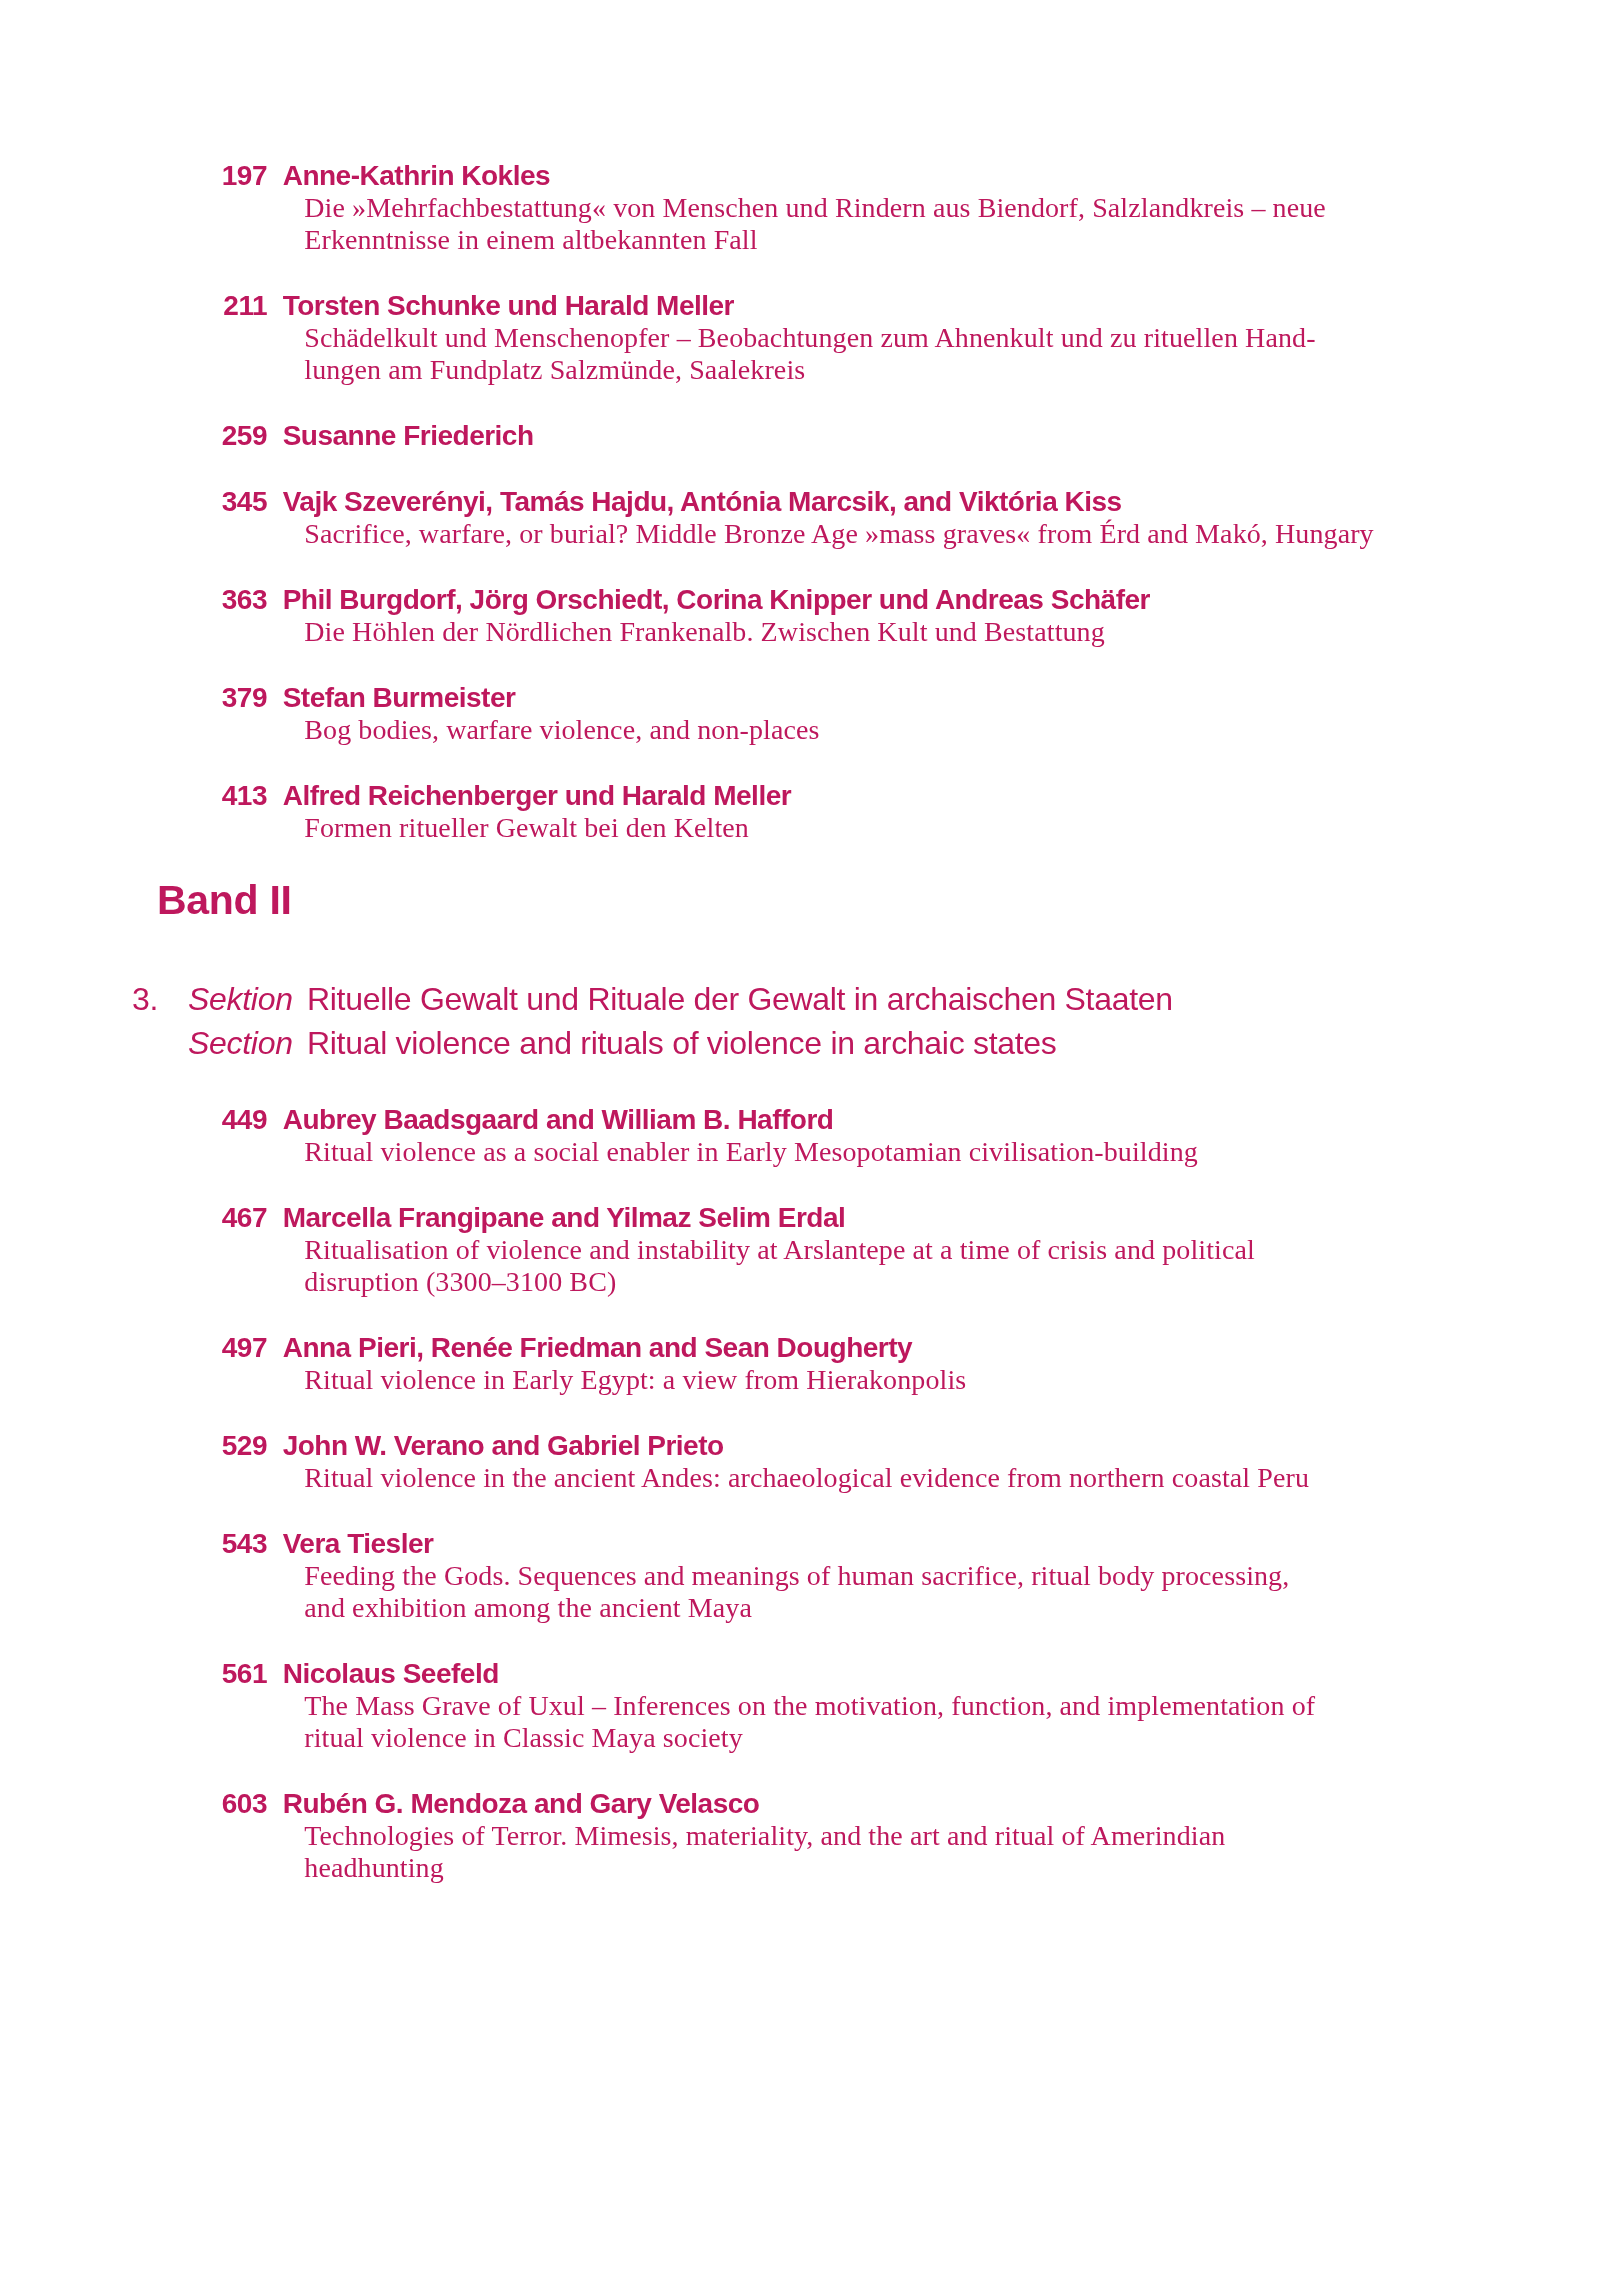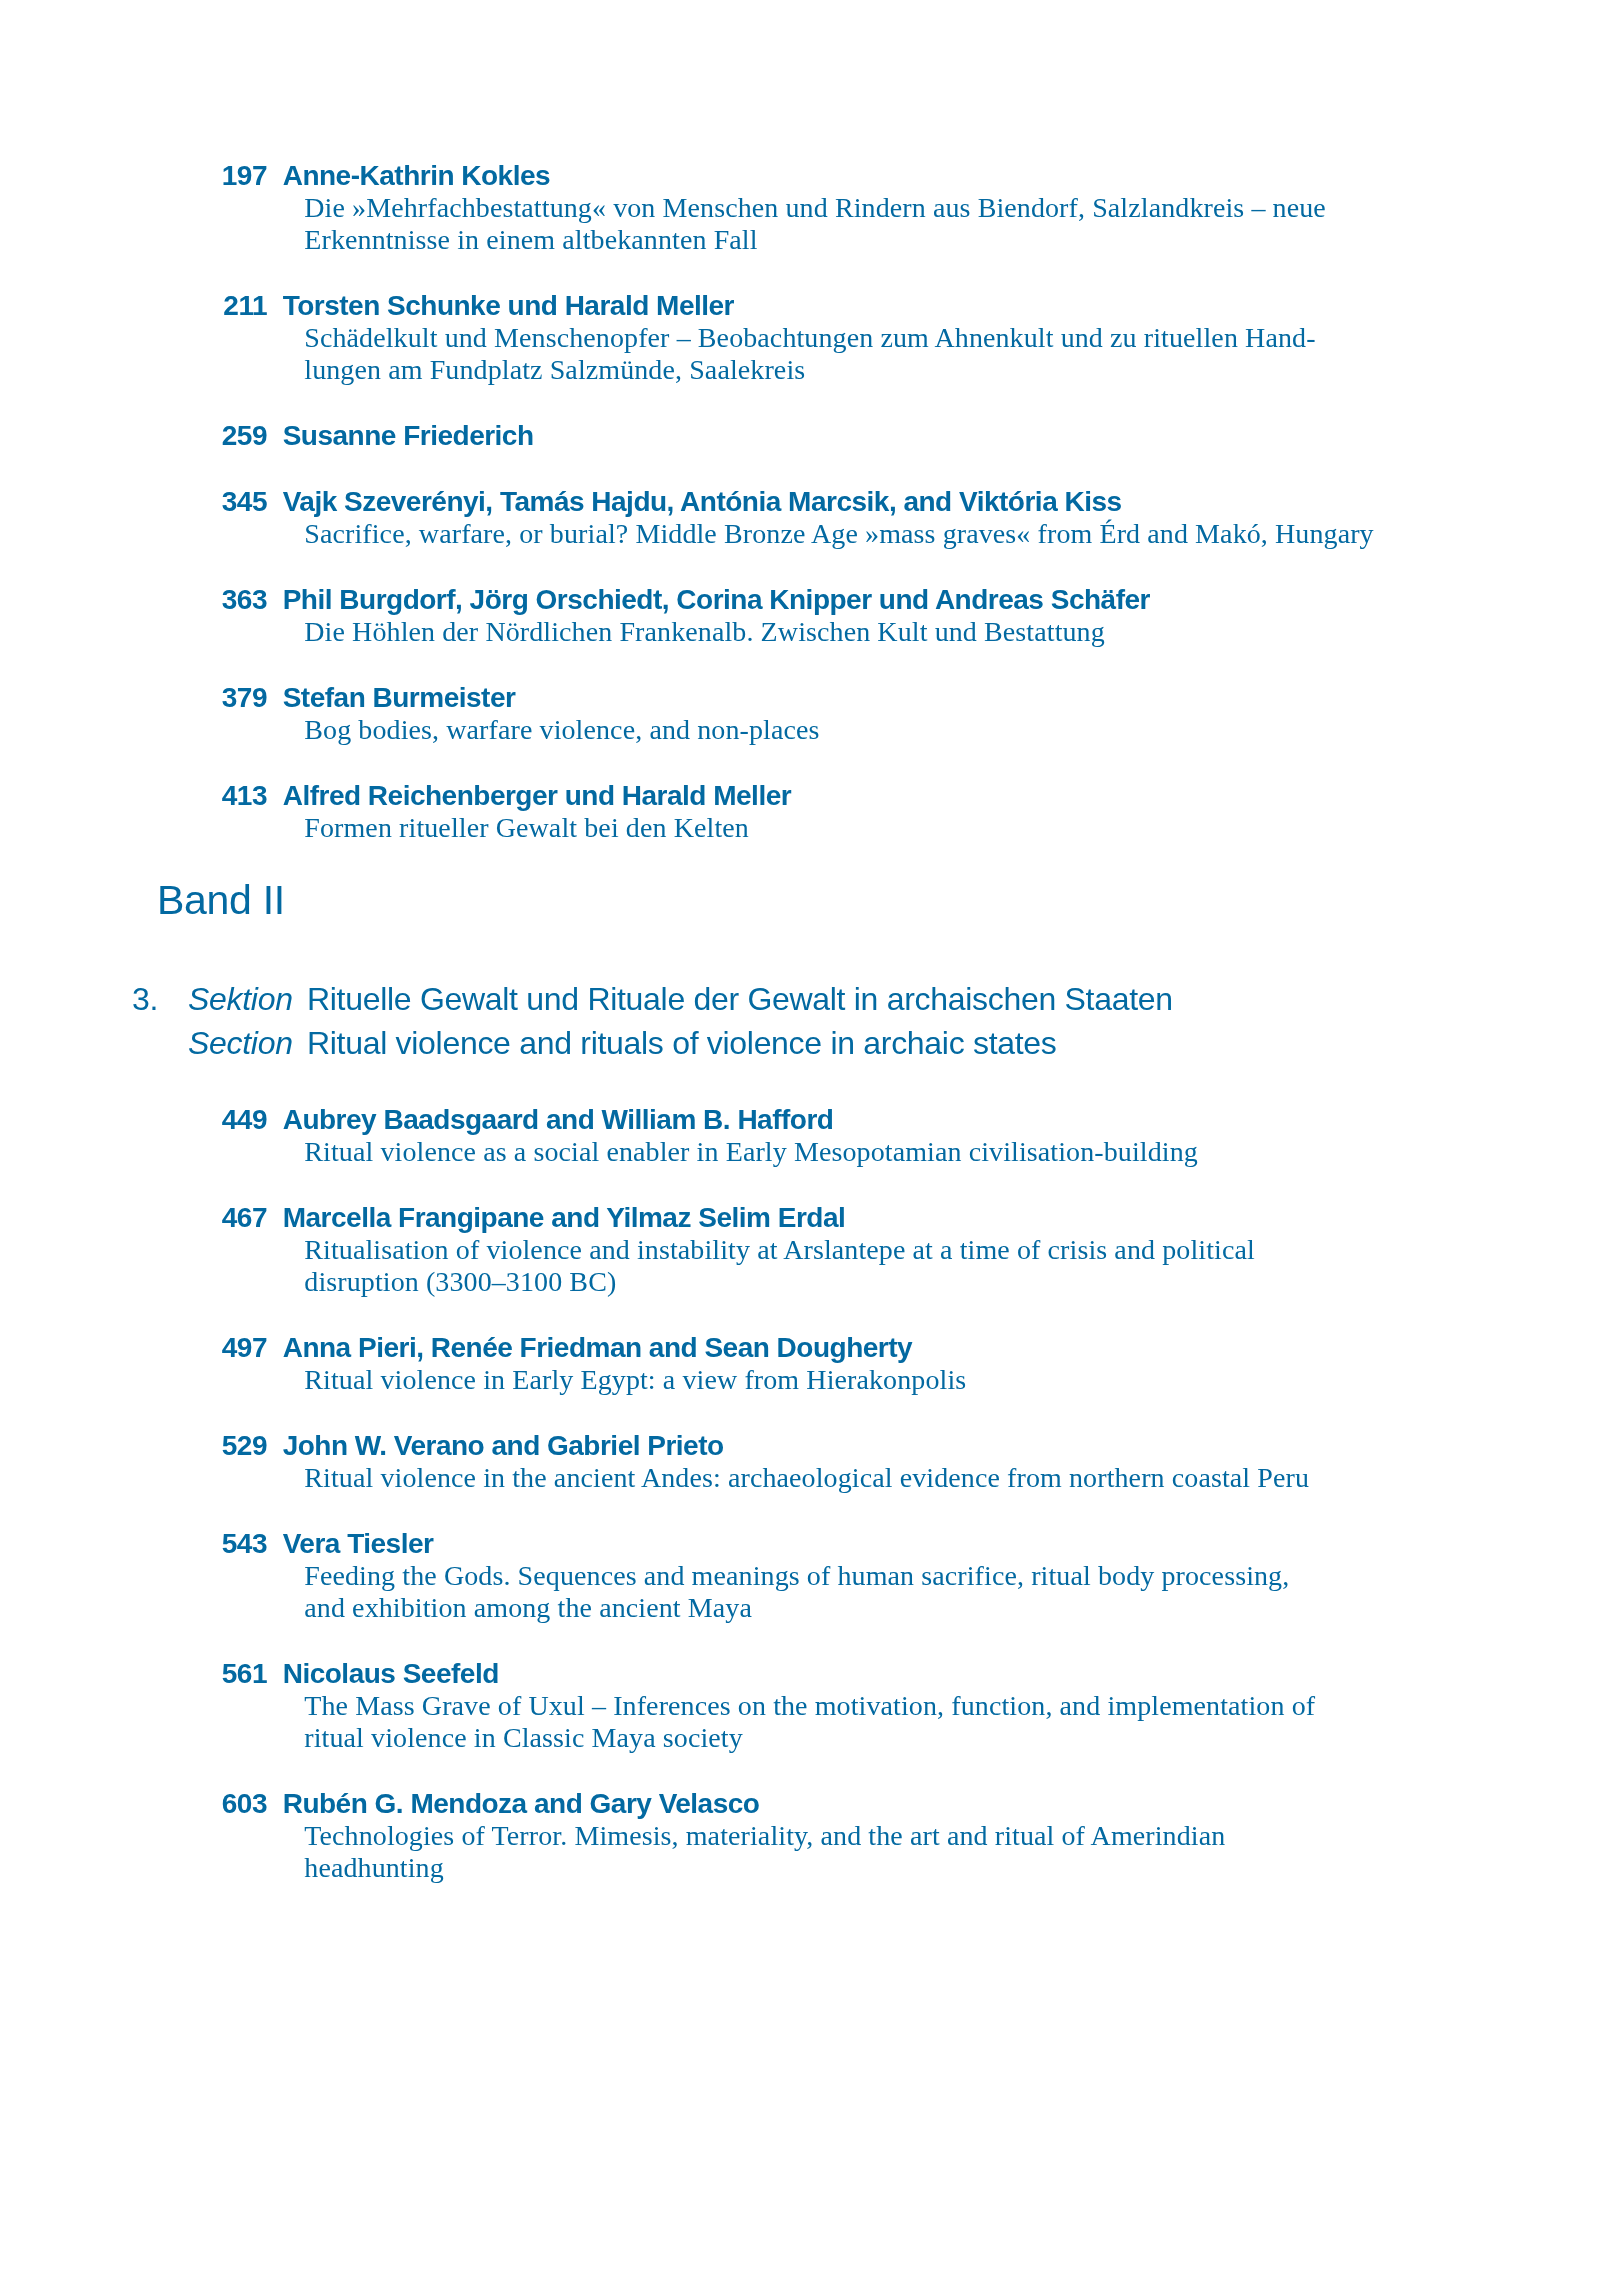--- a/index.html
+++ b/index.html
@@ -1,21 +1,21 @@
 <!DOCTYPE html>
 <html><head>
 <meta charset="utf-8">
 <style>
   html, body { margin: 0; padding: 0; background: #ffffff; }
   .page {
     position: relative;
     width: 1620px;
     height: 2292px;
     background: #ffffff;
-    color: #0369a1;
+    color: #be185d;
     font-family: "Liberation Sans", sans-serif;
     overflow: hidden;
   }
   .toc { display: block; }
   .toc-top { padding-top: 160px; }
   .entry {
     display: grid;
     grid-template-columns: 47px auto;
     column-gap: 15.7px;
     margin-left: 220px;
@@ -39,21 +39,21 @@
     display: block;
     font-family: "Liberation Serif", serif;
     padding-left: 21.6px;
     white-space: pre-line;
     letter-spacing: 0.1px;
   }
   .band-heading {
     margin: 34px 0 54px 157px;
     font-size: 41px;
     line-height: 45px;
-    font-weight: normal;
+    font-weight: bold;
     letter-spacing: -0.3px;
   }
   .section-heading {
     display: grid;
     grid-template-columns: 56px 119px auto;
     margin: 0 0 39px 132px;
     font-size: 32px;
     line-height: 44px;
     letter-spacing: -0.3px;
   }

